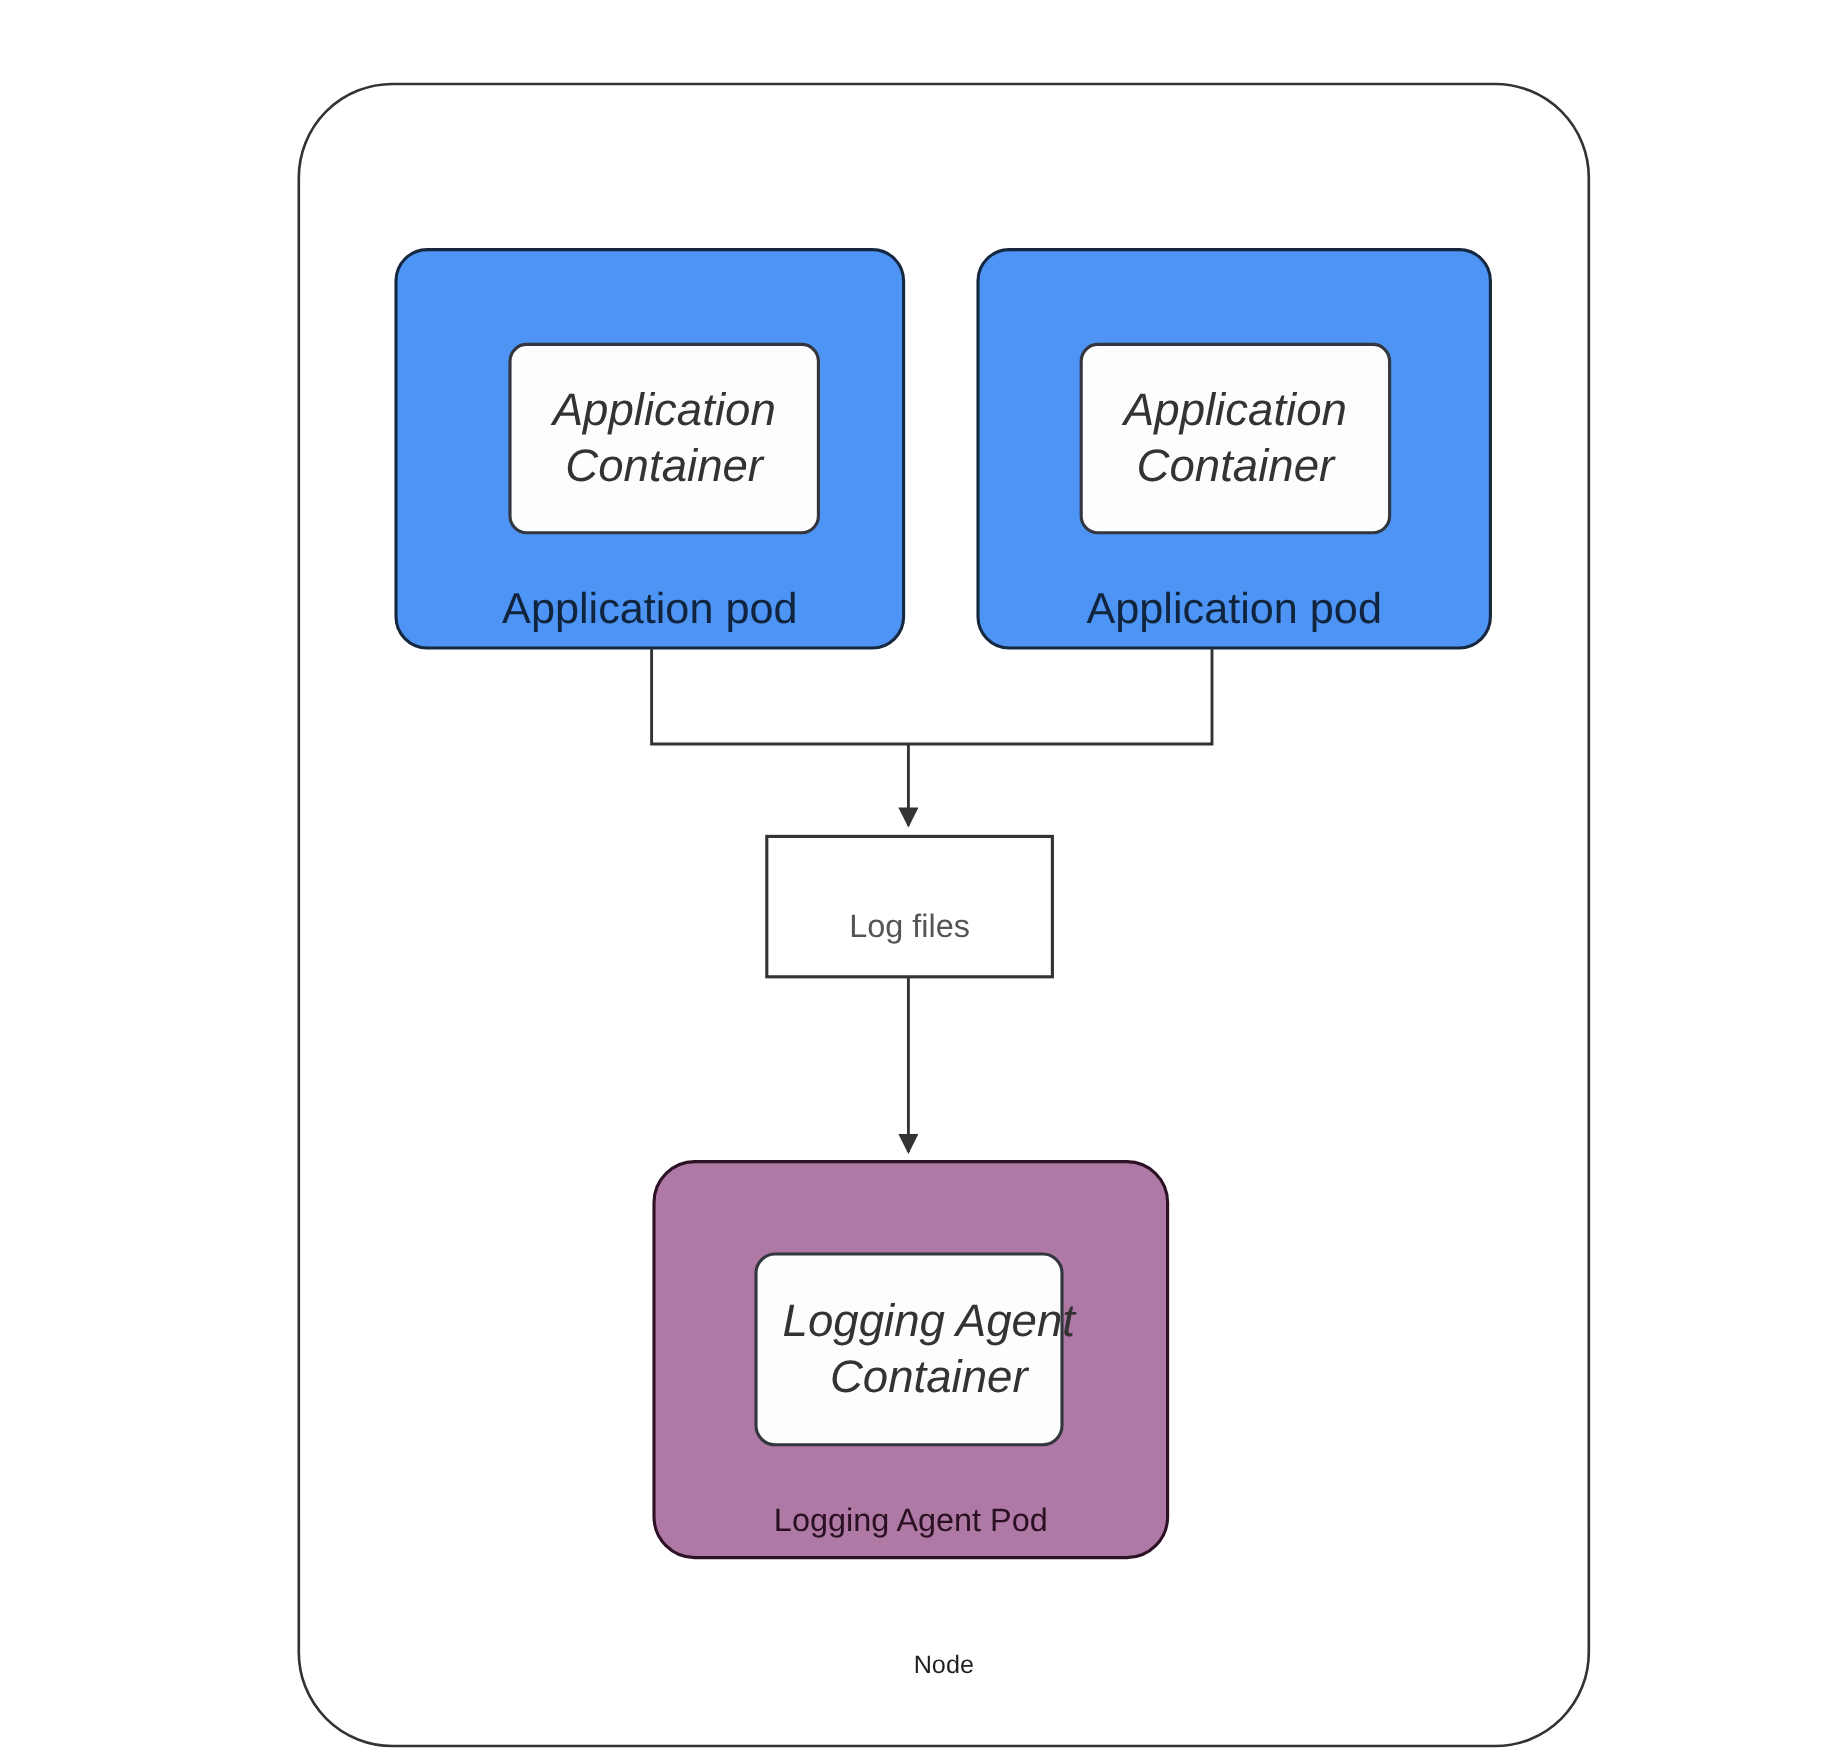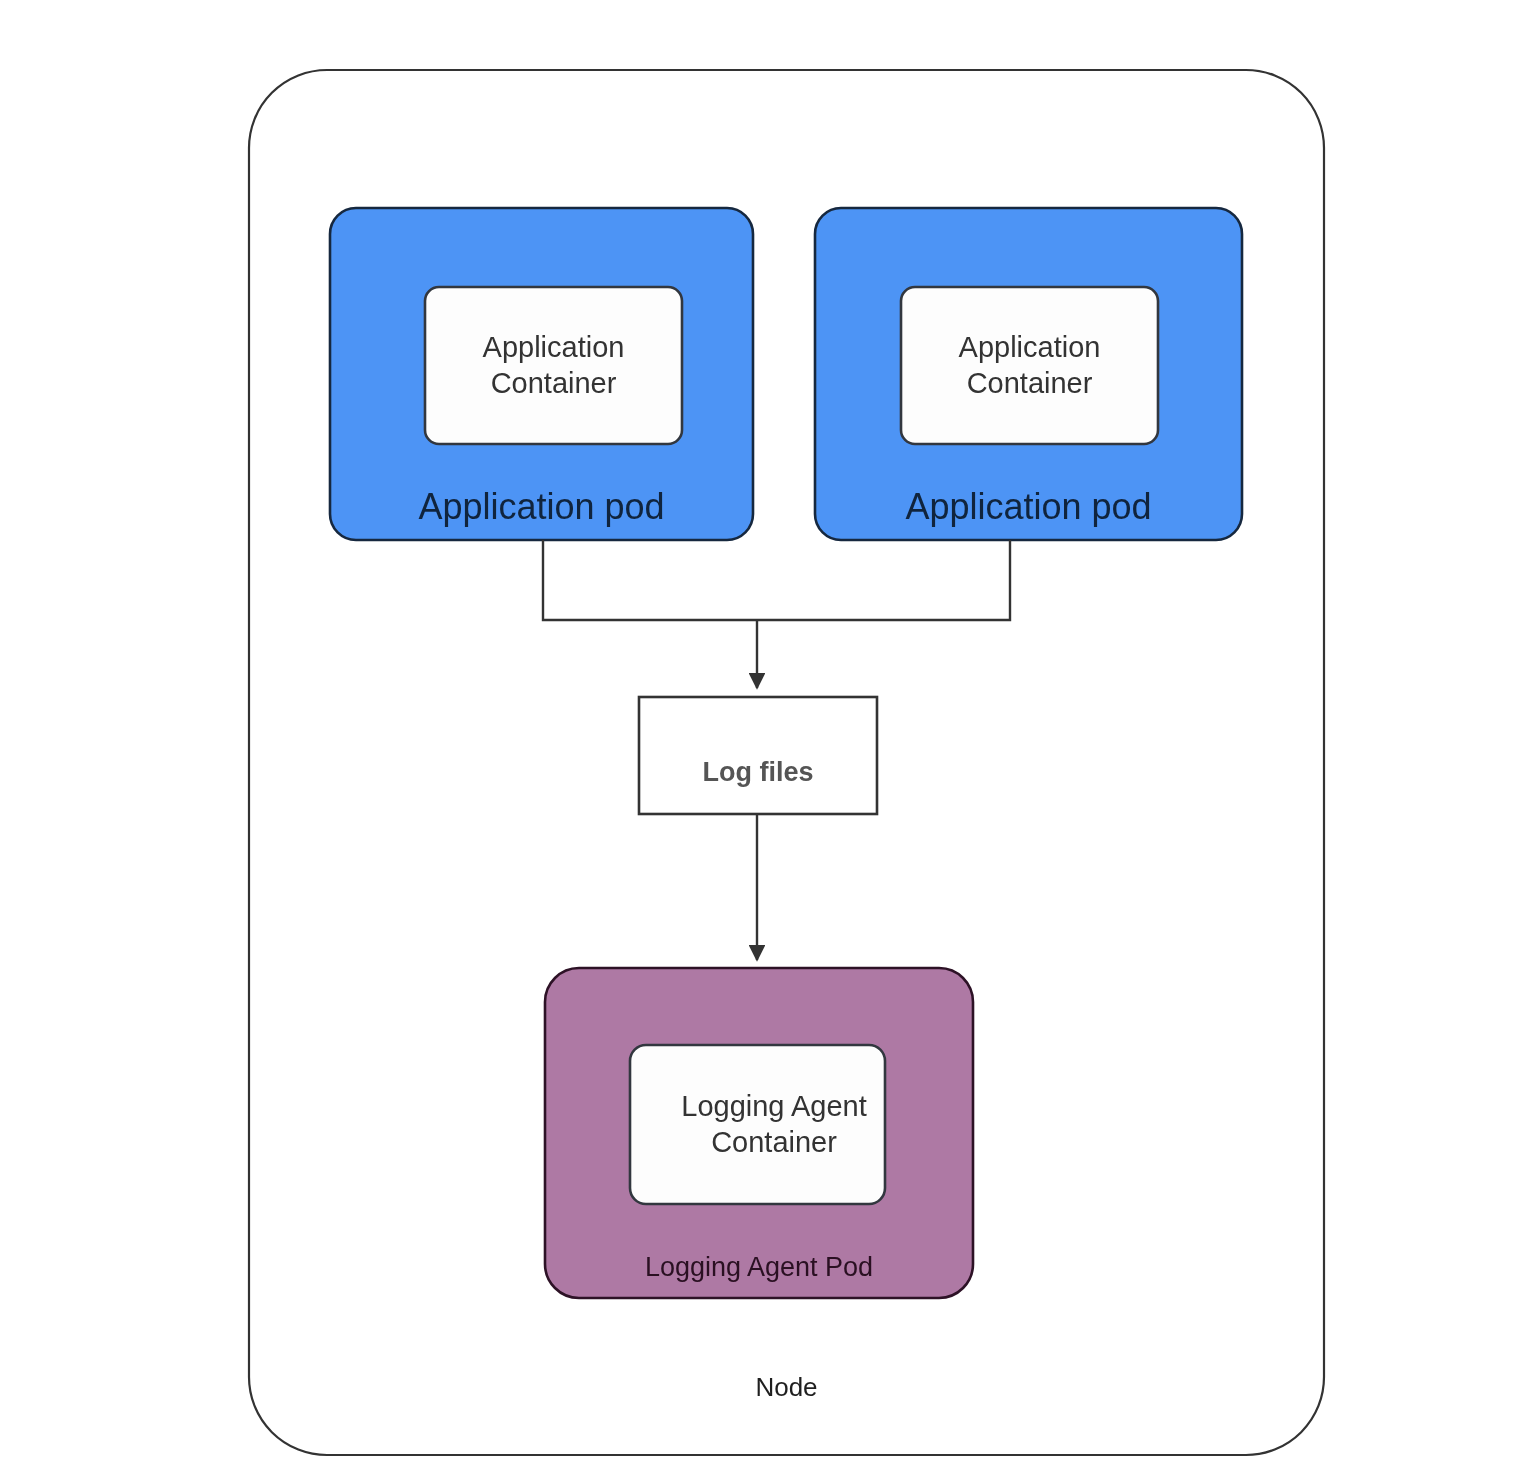--- a/index.html
+++ b/index.html
@@ -30,34 +30,35 @@
   .shape-label {
     position: absolute;
     text-align: center;
     color: #1a1a1a;
     line-height: 1.22;
     white-space: pre-line;
     pointer-events: none;
     user-select: none;
   }
   .node-caption {
-    font-size: 26px;
+    font-size: 21px;
     color: #1f1f1f;
   }
   .pod-caption {
     font-size: 36px;
     color: #10243d;
   }
   .pod-caption-purple {
     font-size: 27px;
     color: #2a1022;
   }
   .container-text {
-    font-size: 29px;
+    font-size: 38px;
     color: #333333;
+    font-style: italic;
   }
   .logfiles-text {
     font-size: 27px;
     color: #555555;
   }
   .center-box {
     display: flex;
     align-items: center;
     justify-content: center;
   }
@@ -100,21 +101,21 @@
   <div class="shape-label container-text center-box" style="left:425px; top:287px; width:257px; height:157px;">Application
 Container</div>
 
   <div class="shape-label pod-caption center-box" style="left:330px; top:489px; width:423px; height:36px;">Application pod</div>
 
   <div class="shape-label container-text center-box" style="left:901px; top:287px; width:257px; height:157px;">Application
 Container</div>
 
   <div class="shape-label pod-caption center-box" style="left:815px; top:489px; width:427px; height:36px;">Application pod</div>
 
-  <div class="shape-label logfiles-text center-box" style="left:639px; top:697px; width:238px; height:150px;font-weight:bold;">Log files</div>
+  <div class="shape-label logfiles-text center-box" style="left:639px; top:697px; width:238px; height:150px;">Log files</div>
 
   <div class="shape-label container-text center-box" style="left:630px; top:1045px; width:288px; height:159px;">Logging Agent
 Container</div>
 
   <div class="shape-label pod-caption-purple center-box" style="left:545px; top:1249px; width:428px; height:36px;">Logging Agent Pod</div>
 
   <div class="shape-label node-caption center-box" style="left:249px; top:1373px; width:1075px; height:30px;">Node</div>
 
 </div>
 

